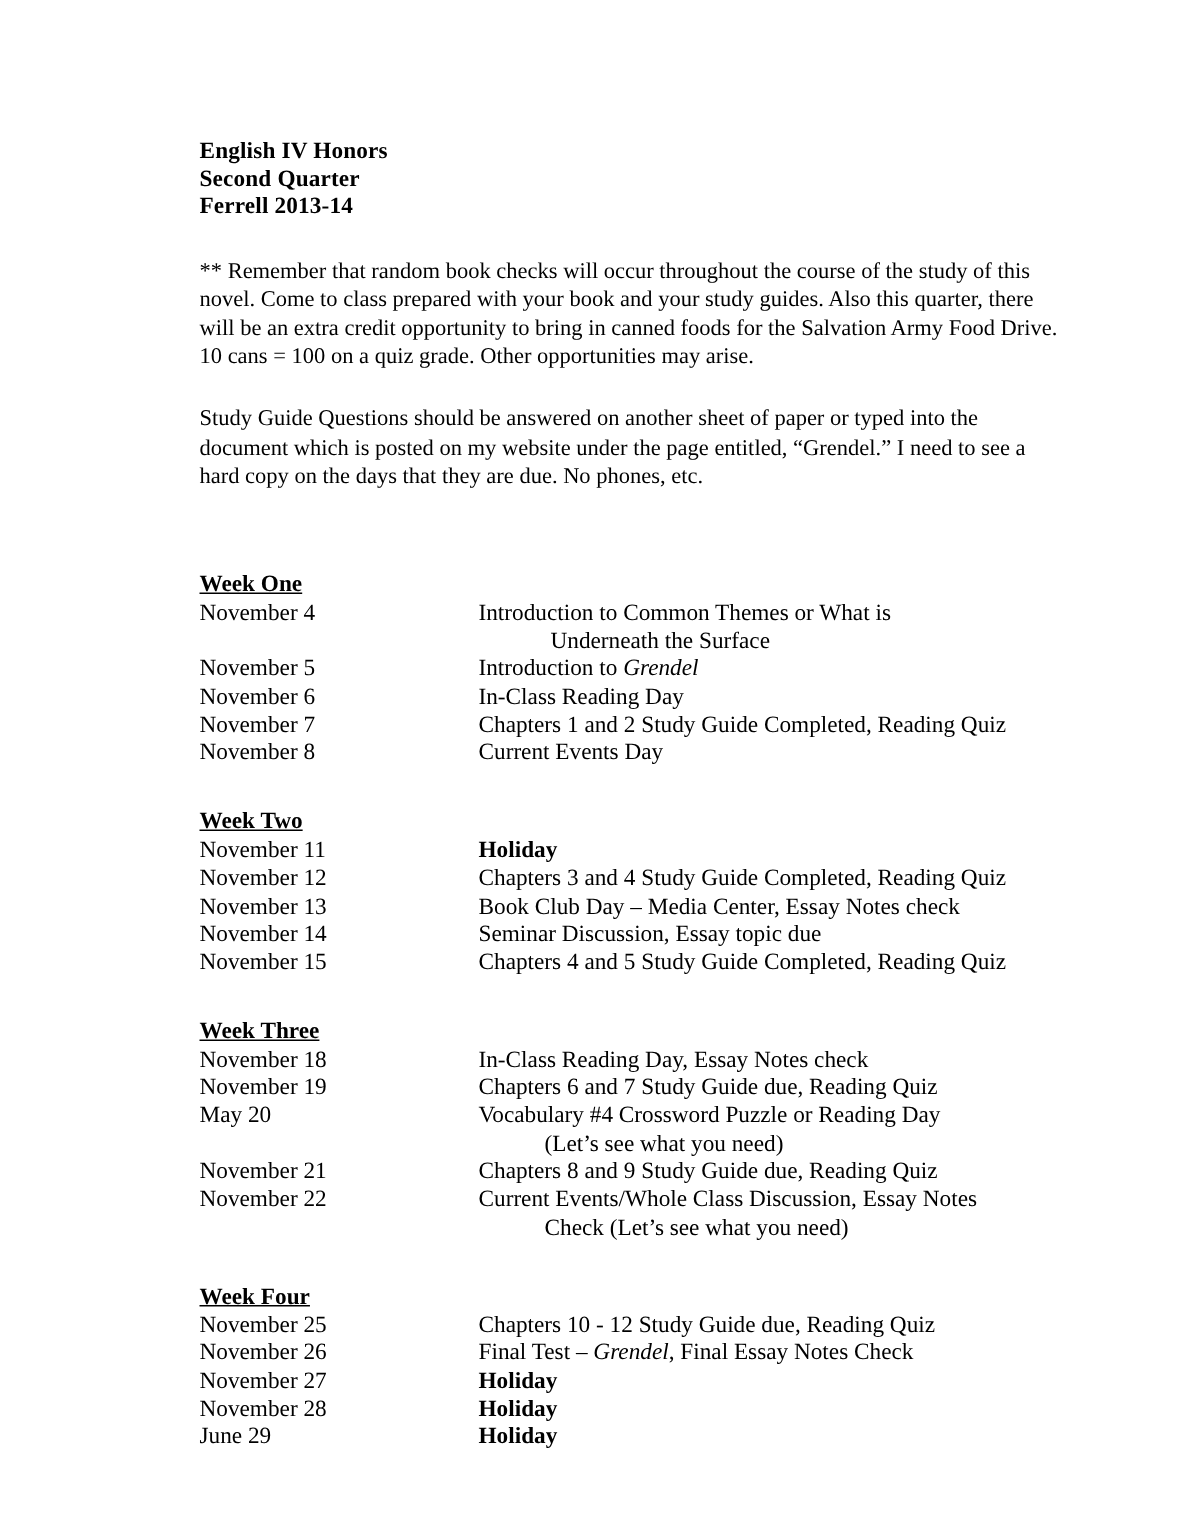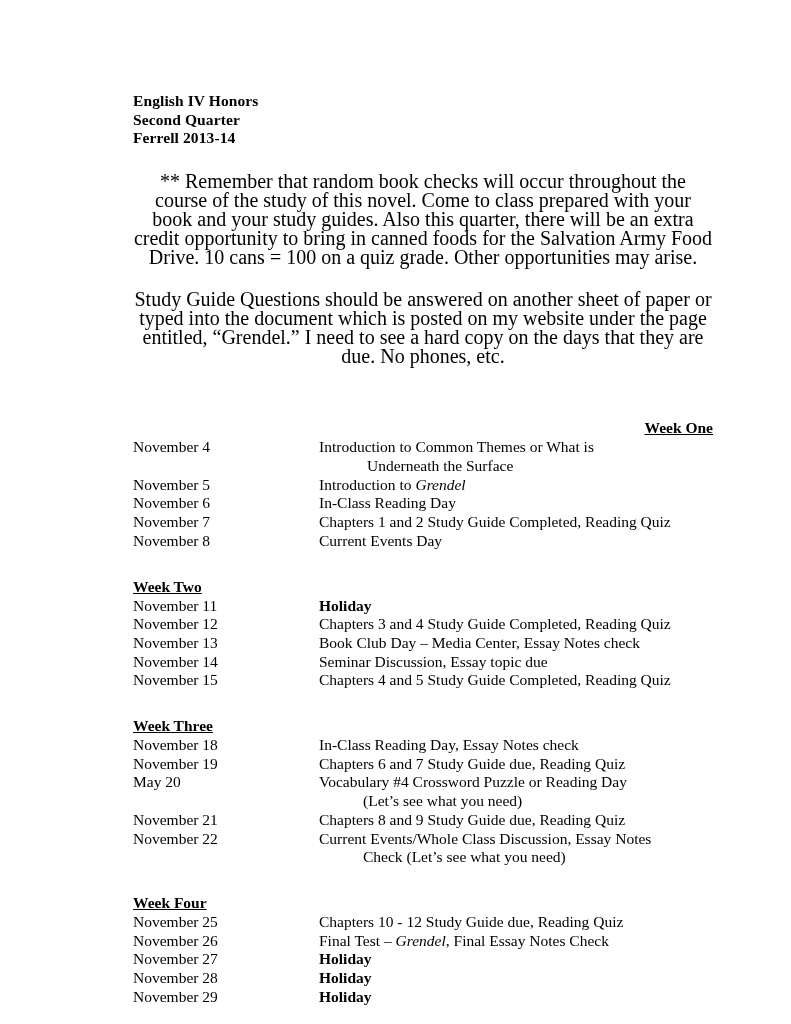--- a/index.html
+++ b/index.html
@@ -28,42 +28,40 @@
     top: 92px;
     width: 580px;
   }
   .header-block {
     font-weight: bold;
     font-size: 15.5px;
     line-height: 18.5px;
     letter-spacing: 0.1px;
   }
   .para {
-    font-size: 20px;
+    font-size: 15px;
     line-height: 19.2px;
     margin-top: 24px;
-    text-align: center;
   }
   .para.second {
     margin-top: 22px;
   }
   .week-section {
     margin-top: 0;
   }
   .week-title {
     font-weight: bold;
     font-size: 15.5px;
     text-decoration: underline;
     line-height: 19px;
     margin-top: 26px;
     margin-bottom: 1px;
   }
   .week-title.first {
     margin-top: 52px;
-    text-align: right;
   }
   table.sched {
     border-collapse: collapse;
     width: 100%;
   }
   table.sched td {
     vertical-align: top;
     font-size: 15.5px;
     line-height: 18.7px;
     padding: 0;
@@ -214,21 +212,21 @@
           </tr>
           <tr>
             <td class="date">November 27</td>
             <td class="desc bold">Holiday</td>
           </tr>
           <tr>
             <td class="date">November 28</td>
             <td class="desc bold">Holiday</td>
           </tr>
           <tr>
-            <td class="date">November 29</td>
+            <td class="date">June 29</td>
             <td class="desc bold">Holiday</td>
           </tr>
         </tbody>
       </table>
     </div>
 
   </div>
 </div>
 
 </body></html>

